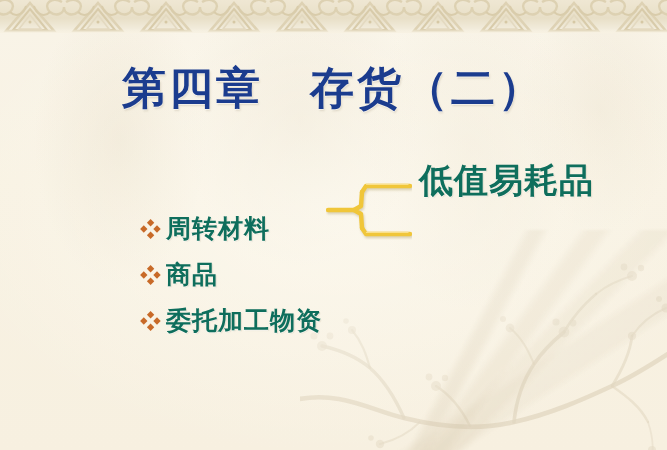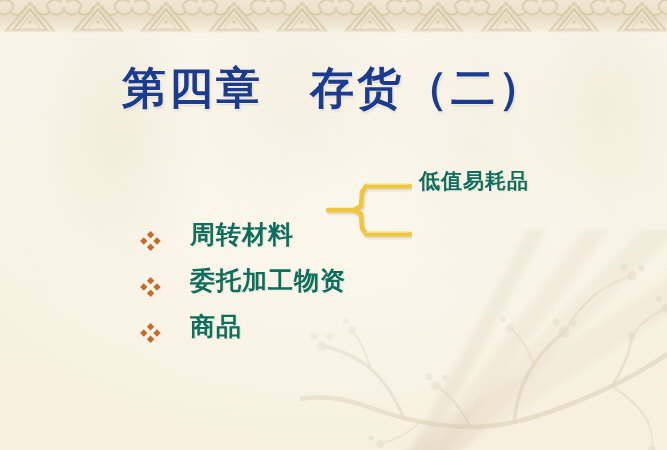--- a/index.html
+++ b/index.html
@@ -100,23 +100,22 @@
 
   
   .bullets {
     position: absolute;
     left: 139px;
     top: 205px;
     width: 280px;
   }
   .bullet-row {
     display: flex;
-    align-items: flex-end;
+    align-items: center;
     height: 46px;
-    gap: 24px;
   }
   .bullet-mark {
     width: 22px;
     height: 22px;
     flex: 0 0 22px;
     margin-right: 5px;
     position: relative;
     top: 1px;
   }
   .bullet-text {
@@ -137,21 +136,21 @@
     width: 230px;
   }
   .sub-row {
     height: 45px;
     display: flex;
     align-items: center;
   }
   .sub-text {
     font-family: Liberation Sans, sans-serif;
     font-weight: bold;
-    font-size: 21px;
+    font-size: 34px;
     letter-spacing: 1px;
     color: #0e6e5c;
     text-shadow: 0 1px 0 rgba(255,255,255,0.6), 1px 1px 1px rgba(120,104,70,0.16);
     white-space: nowrap;
   }
 
   
   .brace {
     position: absolute;
     left: 326px;
@@ -279,33 +278,33 @@
 
     <div class="bullet-row">
       <svg class="bullet-mark" viewBox="0 0 22 22" aria-hidden="true">
         <g fill="#c86a28">
           <rect x="9" y="2.2" width="5.2" height="5.2" transform="rotate(45 11.6 4.8)"></rect>
           <rect x="2.2" y="8.4" width="5.2" height="5.2" transform="rotate(45 4.8 11)"></rect>
           <rect x="15.4" y="8.4" width="5.2" height="5.2" transform="rotate(45 18 11)"></rect>
           <rect x="9" y="14.6" width="5.2" height="5.2" transform="rotate(45 11.6 17.2)"></rect>
         </g>
       </svg>
-      <span class="bullet-text">委托加工物资</span>
+      <span class="bullet-text">商品</span>
     </div>
 
     <div class="bullet-row">
       <svg class="bullet-mark" viewBox="0 0 22 22" aria-hidden="true">
         <g fill="#c86a28">
           <rect x="9" y="2.2" width="5.2" height="5.2" transform="rotate(45 11.6 4.8)"></rect>
           <rect x="2.2" y="8.4" width="5.2" height="5.2" transform="rotate(45 4.8 11)"></rect>
           <rect x="15.4" y="8.4" width="5.2" height="5.2" transform="rotate(45 18 11)"></rect>
           <rect x="9" y="14.6" width="5.2" height="5.2" transform="rotate(45 11.6 17.2)"></rect>
         </g>
       </svg>
-      <span class="bullet-text">商品</span>
+      <span class="bullet-text">委托加工物资</span>
     </div>
 
   </div>
 
   <svg class="brace" viewBox="0 0 86 62" aria-hidden="true">
     <g fill="none" stroke="#f0c63a" stroke-width="4.4" stroke-linecap="round" stroke-linejoin="round" style="filter: drop-shadow(1px 2px 1px rgba(150,125,60,0.30));">
       <path d="M84 8 L40 8 L36 14"></path>
       <path d="M84 56 L40 56 L36 50"></path>
       <path d="M36 14 L35 28 L28 32 L35 36 L36 50"></path>
       <path d="M28 32 L2 32"></path>

